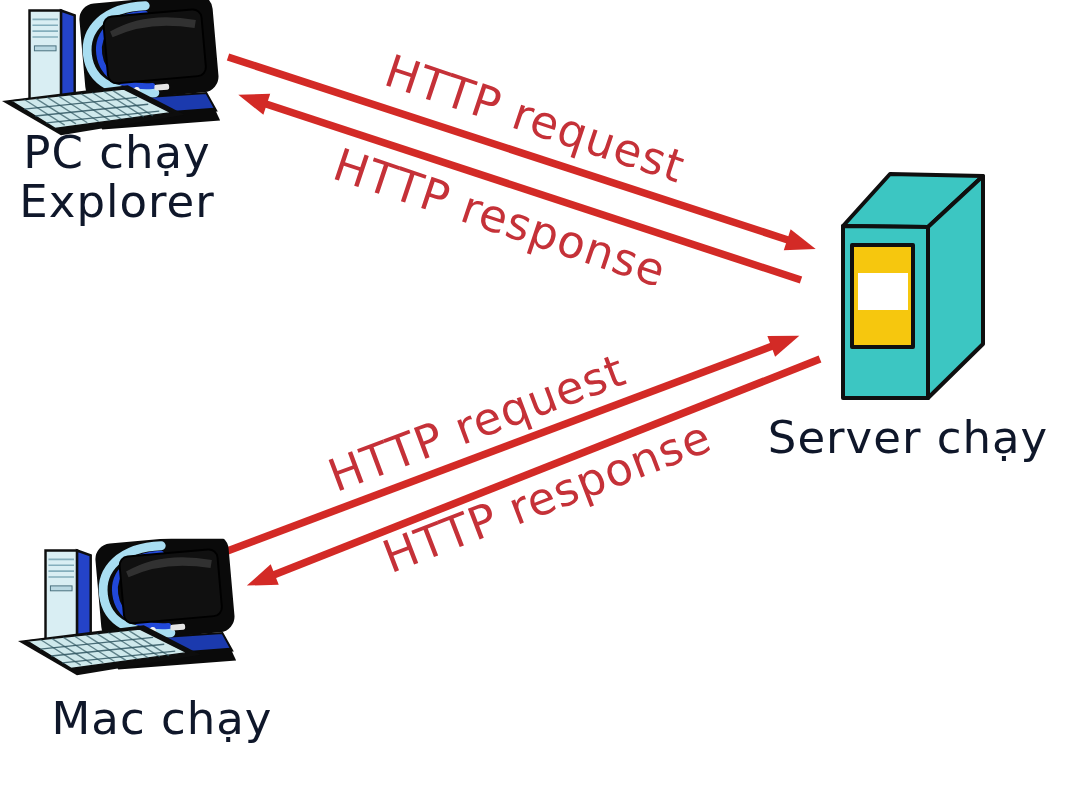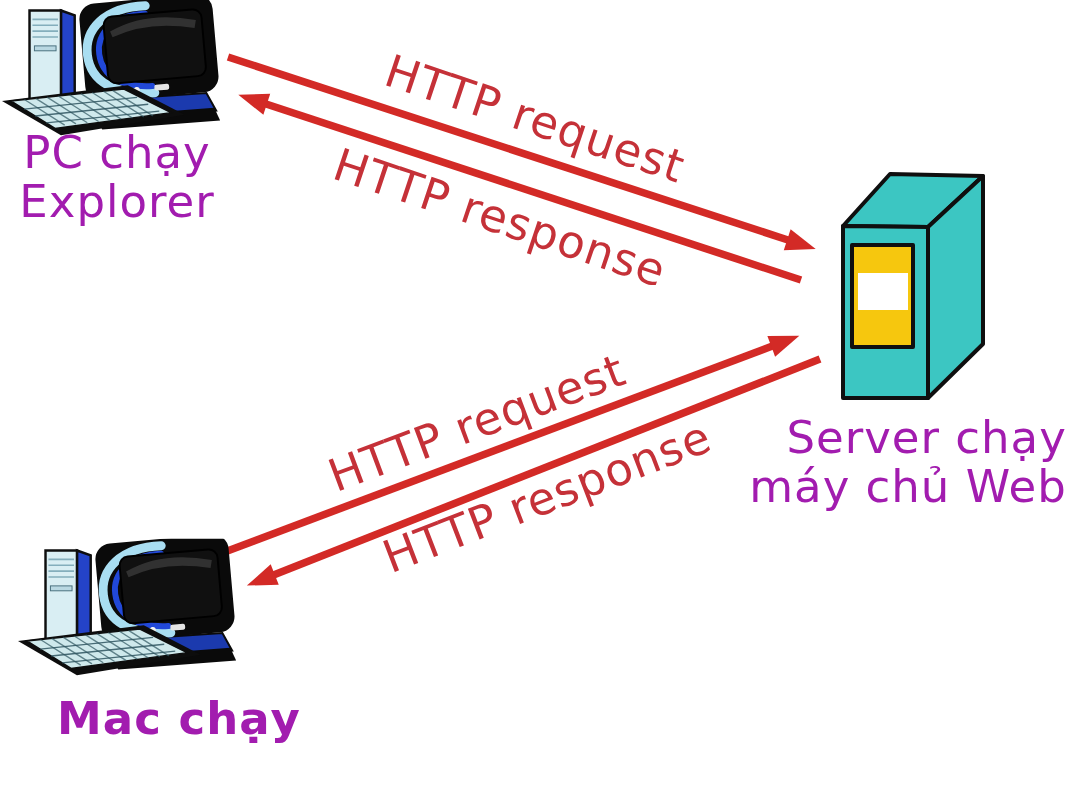--- a/index.html
+++ b/index.html
@@ -6,25 +6,25 @@
   .stage{
     position:relative;width:1080px;height:806px;overflow:hidden;background:#ffffff;
     font-family:"DejaVu Sans","Liberation Sans",sans-serif;
   }
   .layer{position:absolute;left:0;top:0;width:1080px;height:806px;}
   .icon{position:absolute;}
   .icon.pc{left:2px;top:-2px;width:226px;height:139px;}
   .icon.mac{left:18px;top:538px;width:226px;height:139px;}
   .icon.server{left:830px;top:168px;width:162px;height:236px;}
   .node-label{
-    position:absolute;color:#a21caf;text-align:center;font-size:45px;line-height:49px;
+    position:absolute;color:#0f172a;text-align:center;font-size:45px;line-height:49px;
     letter-spacing:1px;transform:translateX(-50%);white-space:nowrap;
   }
   .pc-label{left:117px;top:128px;}
-  .mac-label{left:179px;top:694px;font-weight:bold;}
+  .mac-label{left:162px;top:694px;}
   .server-label{left:908px;top:413px;text-align:right;}
   .msg{
     position:absolute;color:#c53138;font-size:45px;letter-spacing:1px;white-space:nowrap;
     transform:translate(-50%,-50%) rotate(var(--r));
   }
   .msg1{left:535px;top:119px;--r:18.5deg;}
   .msg2{left:500px;top:218px;--r:18.5deg;}
   .msg3{left:477px;top:423px;--r:-20.5deg;}
   .msg4{left:547px;top:497px;--r:-21deg;}
   .defs{position:absolute;width:0;height:0;overflow:hidden;}
@@ -103,21 +103,20 @@
     <div>PC chạy</div>
     <div>Explorer</div>
   </div>
 
   <div class="node-label mac-label">
     <div>Mac chạy</div>
   </div>
 
   <div class="node-label server-label">
     <div>Server chạy</div>
-    <div>máy chủ Web</div>
   </div>
 
   <div class="msg msg1">HTTP request</div>
   <div class="msg msg2">HTTP response</div>
   <div class="msg msg3">HTTP request</div>
   <div class="msg msg4">HTTP response</div>
 
 </div>
 
 </body></html>

